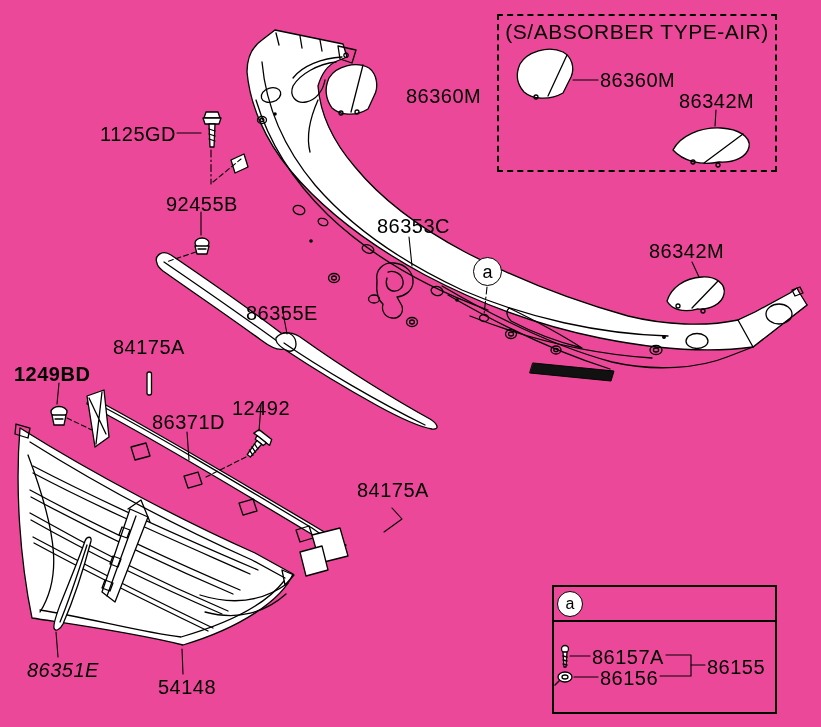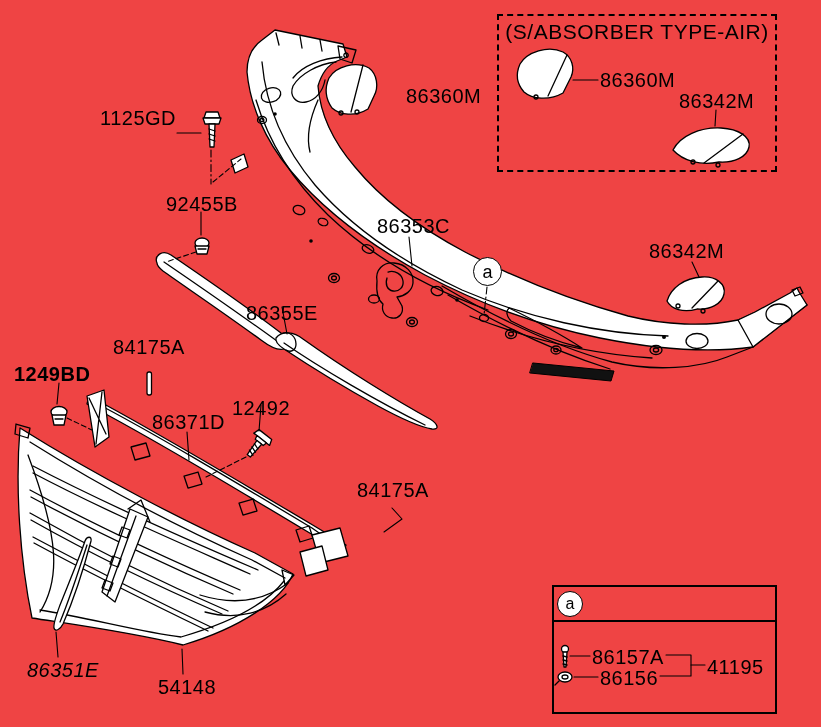--- a/index.html
+++ b/index.html
@@ -1,17 +1,17 @@
 <!DOCTYPE html>
 <html><head>
 <meta charset="utf-8">
 <style>
   html,body{margin:0;padding:0;background:#ffffff;}
   .stage{
-    position:relative;width:821px;height:727px;background:#ef4444;overflow:hidden;
+    position:relative;width:821px;height:727px;background:#ec4899;overflow:hidden;
     font-family:"Liberation Sans",sans-serif;color:#000;
   }
   .stage svg{position:absolute;left:0;top:0;}
   .lbl{
     position:absolute;font-size:20px;line-height:1;white-space:nowrap;
     color:#000;letter-spacing:0.5px;
   }
   .inset-box{
     position:absolute;left:497px;top:14px;width:276px;height:154px;
     border:2px dashed #000;
@@ -256,21 +256,21 @@
       <path d="M691,665 L705,665"></path>
     </g>
   </svg>
 
   <div class="inset-box">
     <div class="inset-title">(S/ABSORBER TYPE-AIR)</div>
   </div>
   <div class="lbl" style="left:600px;top:70px;">86360M</div>
   <div class="lbl" style="left:679px;top:91px;">86342M</div>
 
-  <div class="lbl" style="left:100px;top:108px;">1125GD</div>
+  <div class="lbl" style="left:100px;top:124px;">1125GD</div>
   <div class="lbl" style="left:406px;top:86px;">86360M</div>
   <div class="lbl" style="left:166px;top:194px;">92455B</div>
   <div class="lbl" style="left:377px;top:216px;">86353C</div>
   <div class="lbl" style="left:246px;top:287px;margin-top:16px;">86355E</div>
   <div class="lbl" style="left:113px;top:337px;">84175A</div>
   <div class="lbl" style="left:14px;top:364px;font-weight:bold;">1249BD</div>
   <div class="lbl" style="left:232px;top:398px;">12492</div>
   <div class="lbl" style="left:152px;top:412px;text-align:center;">86371D</div>
   <div class="lbl" style="left:357px;top:480px;">84175A</div>
   <div class="lbl" style="left:649px;top:241px;">86342M</div>
@@ -282,15 +282,15 @@
   </div>
 
   <div class="legend-box">
     <div class="legend-divider"></div>
   </div>
   <div class="circle-marker marker-legend">
     <span>a</span>
   </div>
   <div class="lbl" style="left:592px;top:647px;">86157A</div>
   <div class="lbl" style="left:600px;top:668px;text-align:center;">86156</div>
-  <div class="lbl" style="left:707px;top:657px;">41195</div>
+  <div class="lbl" style="left:707px;top:657px;">86155</div>
 
 </div>
 
 </body></html>

